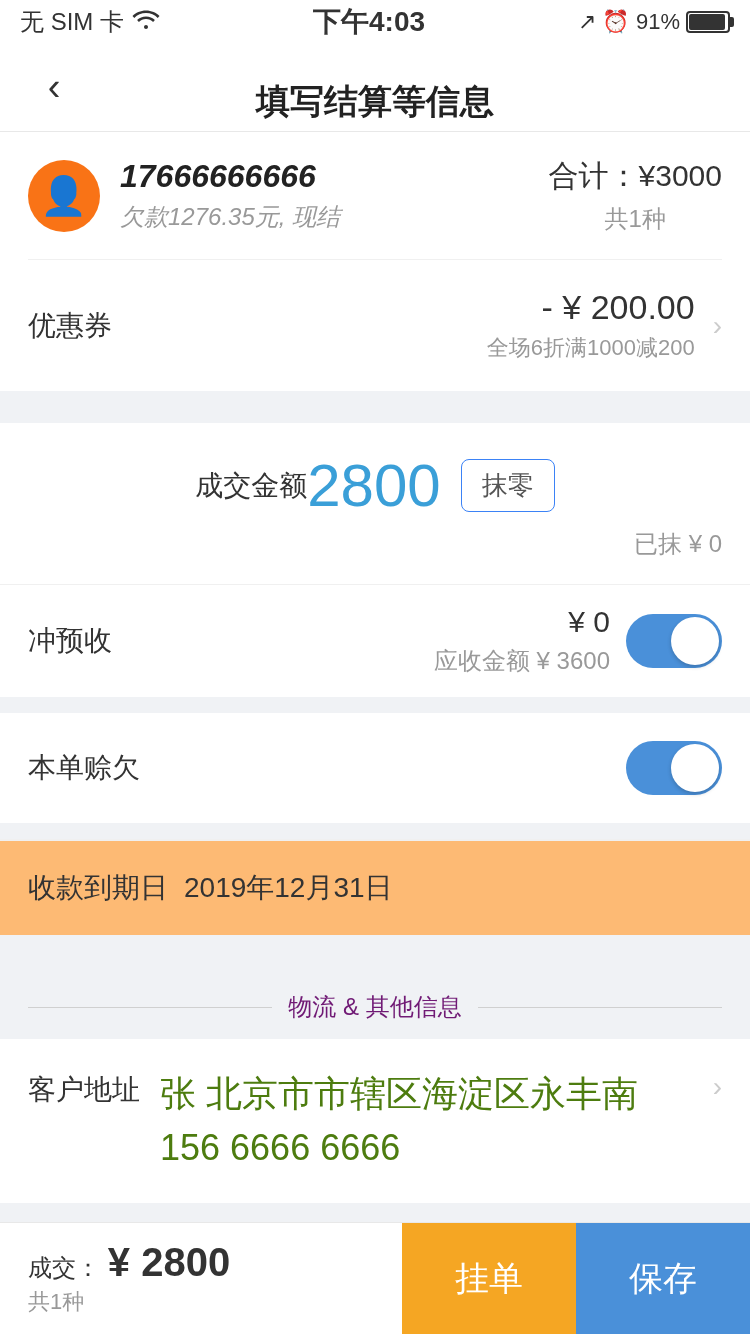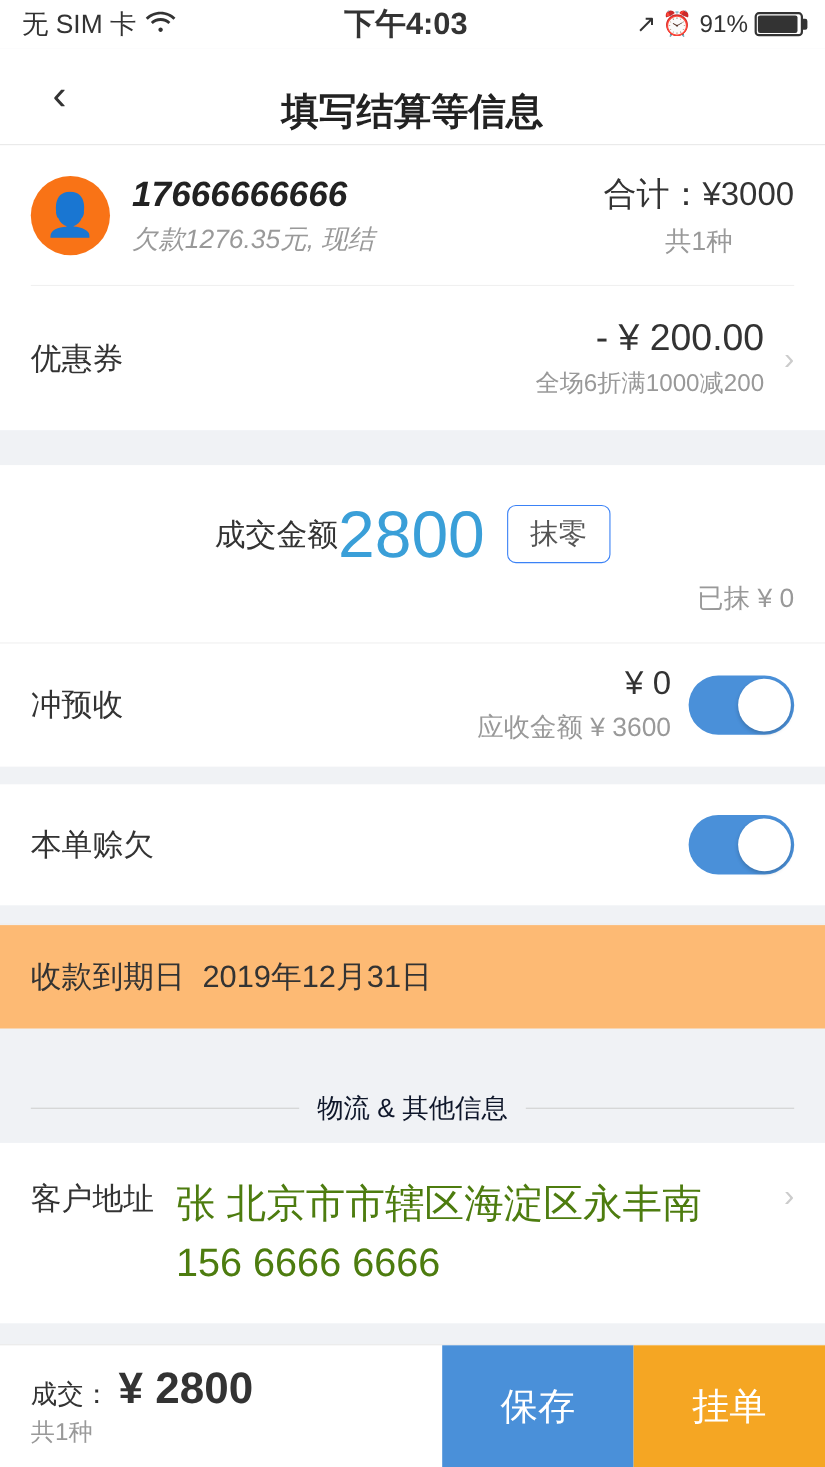--- a/index.html
+++ b/index.html
@@ -185,21 +185,21 @@
 
     
     .section-divider {
       background: #f0f2f5;
       display: flex;
       align-items: center;
       padding: 16px 28px;
       gap: 16px;
     }
     .section-divider-line { flex: 1; height: 1px; background: #d0d0d0; }
-    .section-divider-text { font-size: 24px; color: #0f172a; text-align: center; }
+    .section-divider-text { font-size: 24px; color: #701a75; text-align: center; }
 
     
     .address-section {
       background: #fff;
       padding: 28px 28px;
       display: flex;
       align-items: flex-start;
       justify-content: space-between;
     }
     .address-label { font-size: 28px; color: #333; flex-shrink: 0; margin-right: 20px; margin-top: 4px; }
@@ -363,15 +363,15 @@
 </div>
 
 <div class="bottom-bar">
   <div class="footer-info">
     <div>
       <span class="footer-deal">成交：</span>
       <span class="footer-amount">¥ 2800</span>
     </div>
     <div class="footer-count">共1种</div>
   </div>
+  <div class="footer-btn btn-hold">挂单</div>
   <div class="footer-btn btn-save">保存</div>
-  <div class="footer-btn btn-hold">挂单</div>
 </div>
 
 </body></html>

